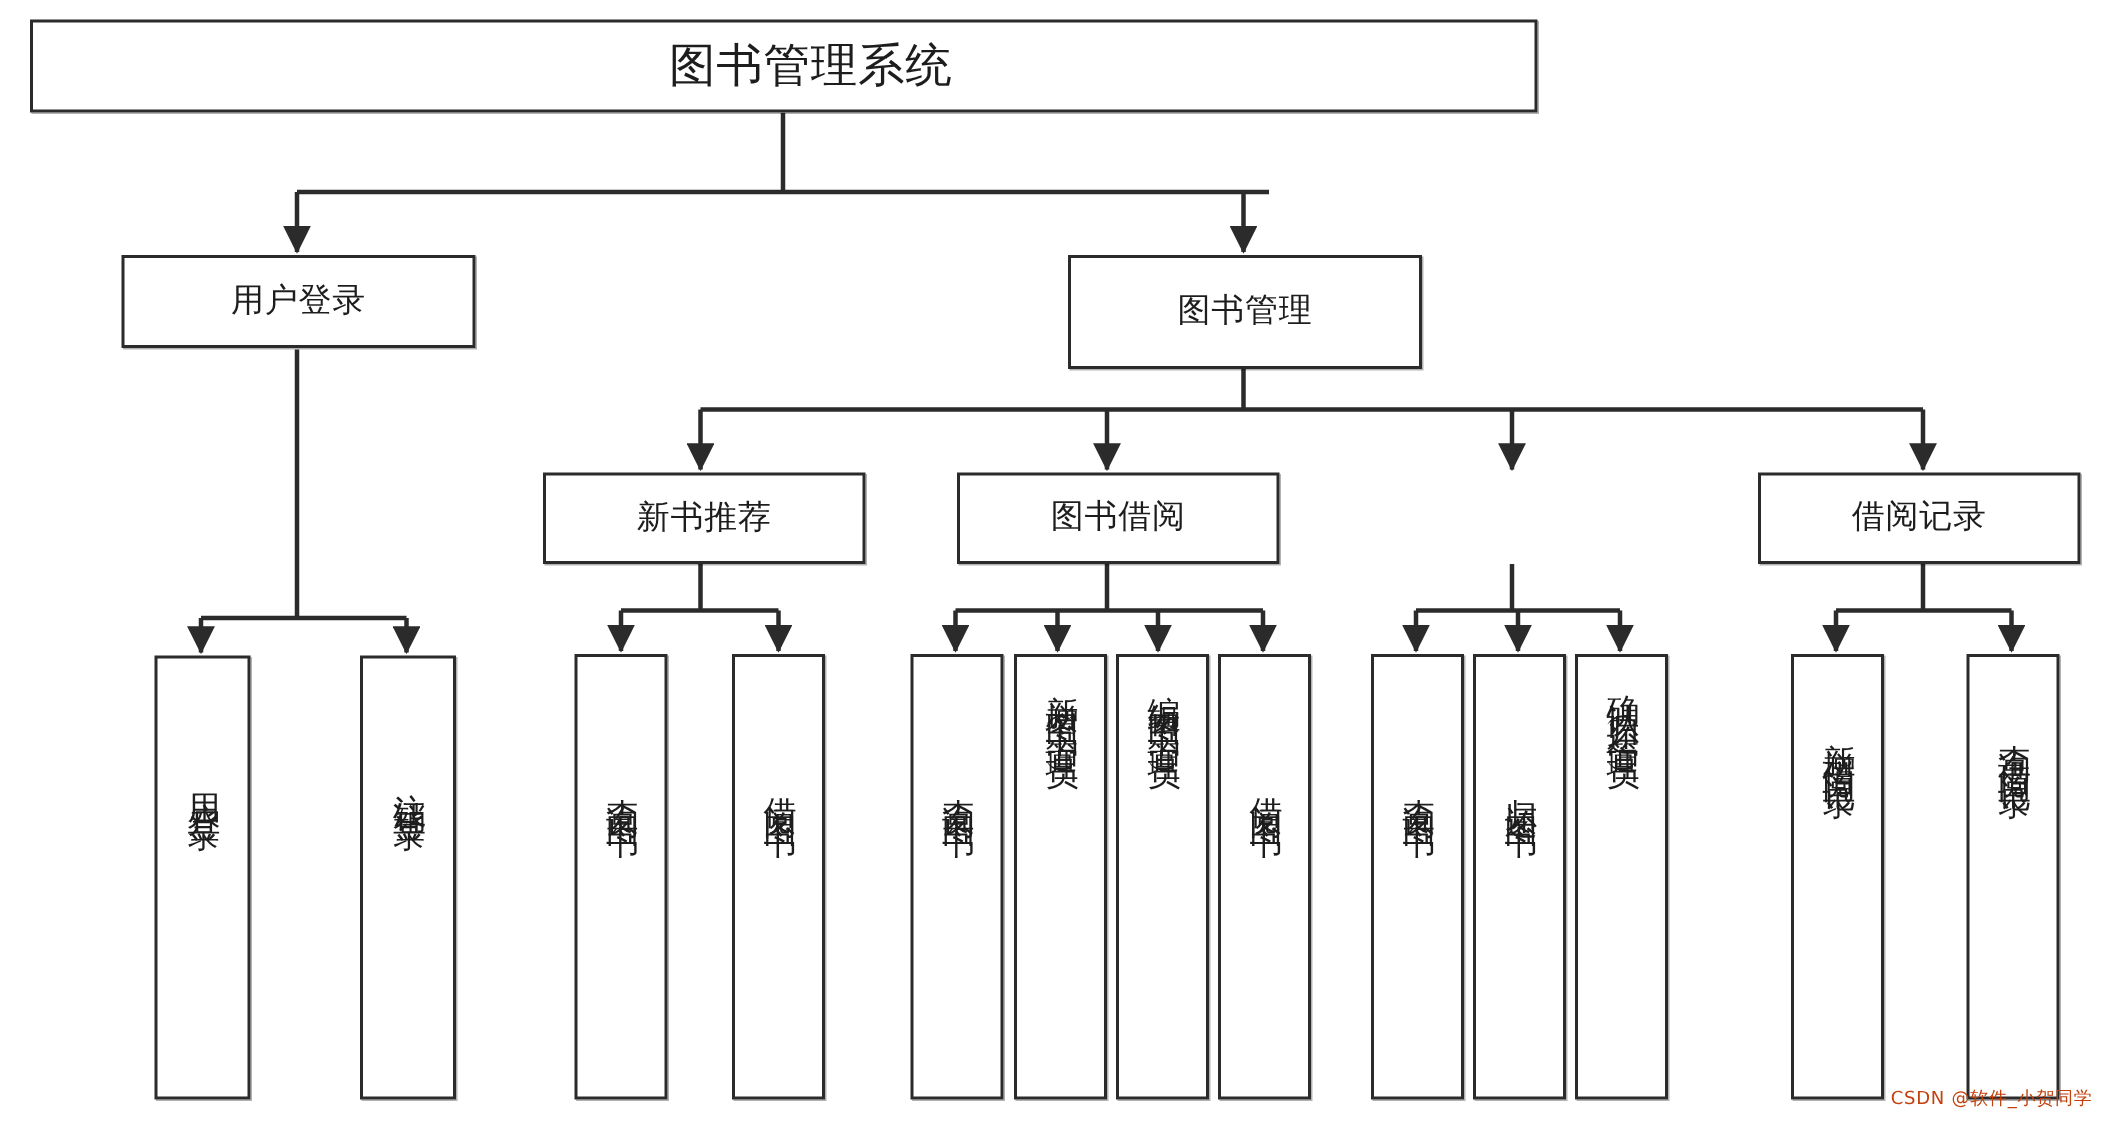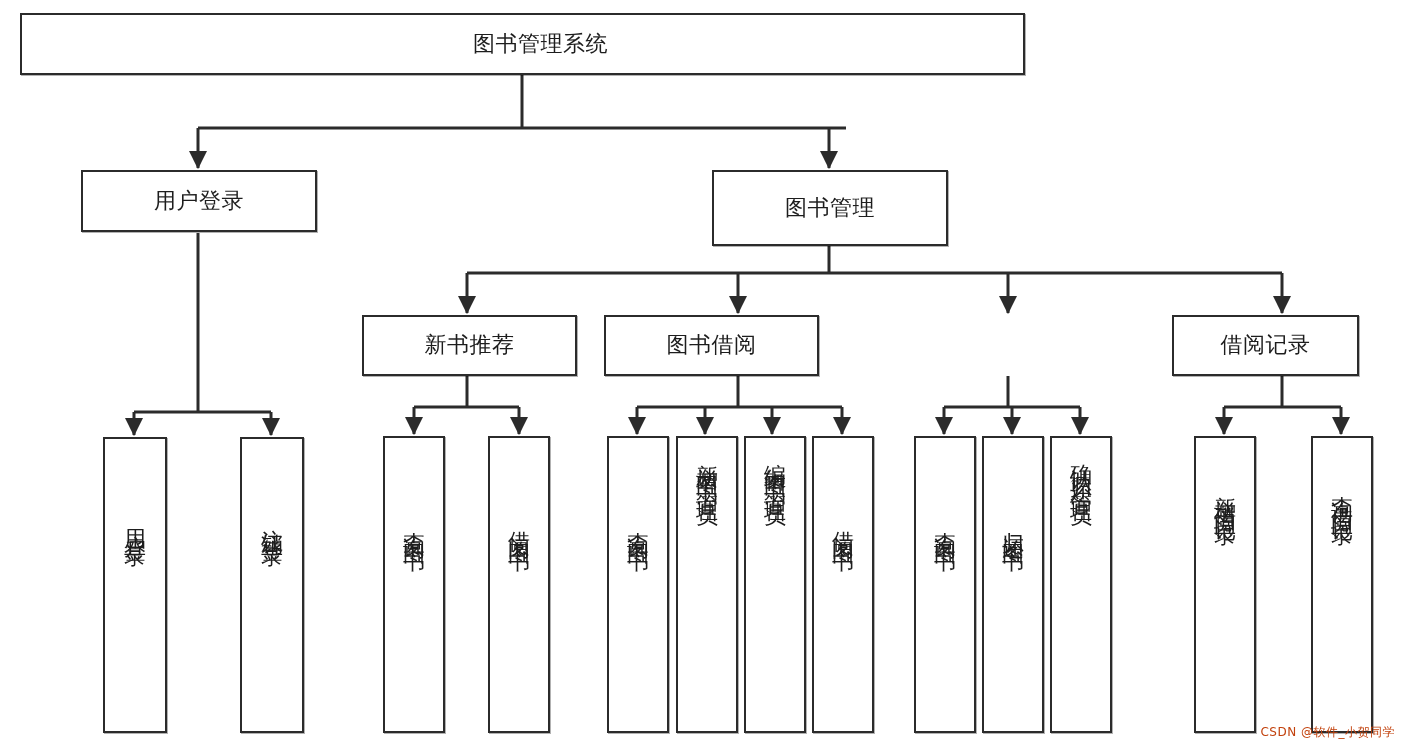--- a/index.html
+++ b/index.html
@@ -41,21 +41,21 @@
     display: block;
     text-align: center;
     line-height: 1.12;
     letter-spacing: 0.5px;
   }
   
   .node.horiz .label {
     font-size: 22px;
   }
   .node.root .label {
-    font-size: 22px;
+    font-size: 31px;
     margin-left: 36px;
   }
   
   .node.vert {
     align-items: flex-start;
     justify-content: center;
     padding-top: 6px;
   }
   .node.vert .label {
     writing-mode: vertical-rl;
@@ -138,24 +138,24 @@
   <div class="node horiz" style="left:81px; top:170px; width:236px; height:62px;">
     <span class="label">用户登录</span>
   </div>
   <div class="node horiz" style="left:712px; top:170px; width:236px; height:76px;">
     <span class="label">图书管理</span>
   </div>
 
   <div class="node horiz" style="left:362px; top:315px; width:215px; height:61px;font-family:Liberation Serif, serif;">
     <span class="label">新书推荐</span>
   </div>
-  <div class="node horiz" style="left:604px; top:315px; width:215px; height:61px;">
+  <div class="node horiz" style="left:638px; top:315px; width:215px; height:61px;">
     <span class="label">图书借阅</span>
   </div>
-  <div class="node horiz" style="left:1172px; top:315px; width:187px; height:61px;">
+  <div class="node horiz" style="left:1172px; top:315px; width:215px; height:61px;">
     <span class="label">借阅记录</span>
   </div>
 
   <div class="node vert" style="left:103px; top:437px; width:64px; height:296px; padding-top:72px;">
     <span class="label">用户登录</span>
   </div>
   <div class="node vert" style="left:240px; top:437px; width:64px; height:296px; padding-top:72px;">
     <span class="label">注销登录</span>
   </div>
 

